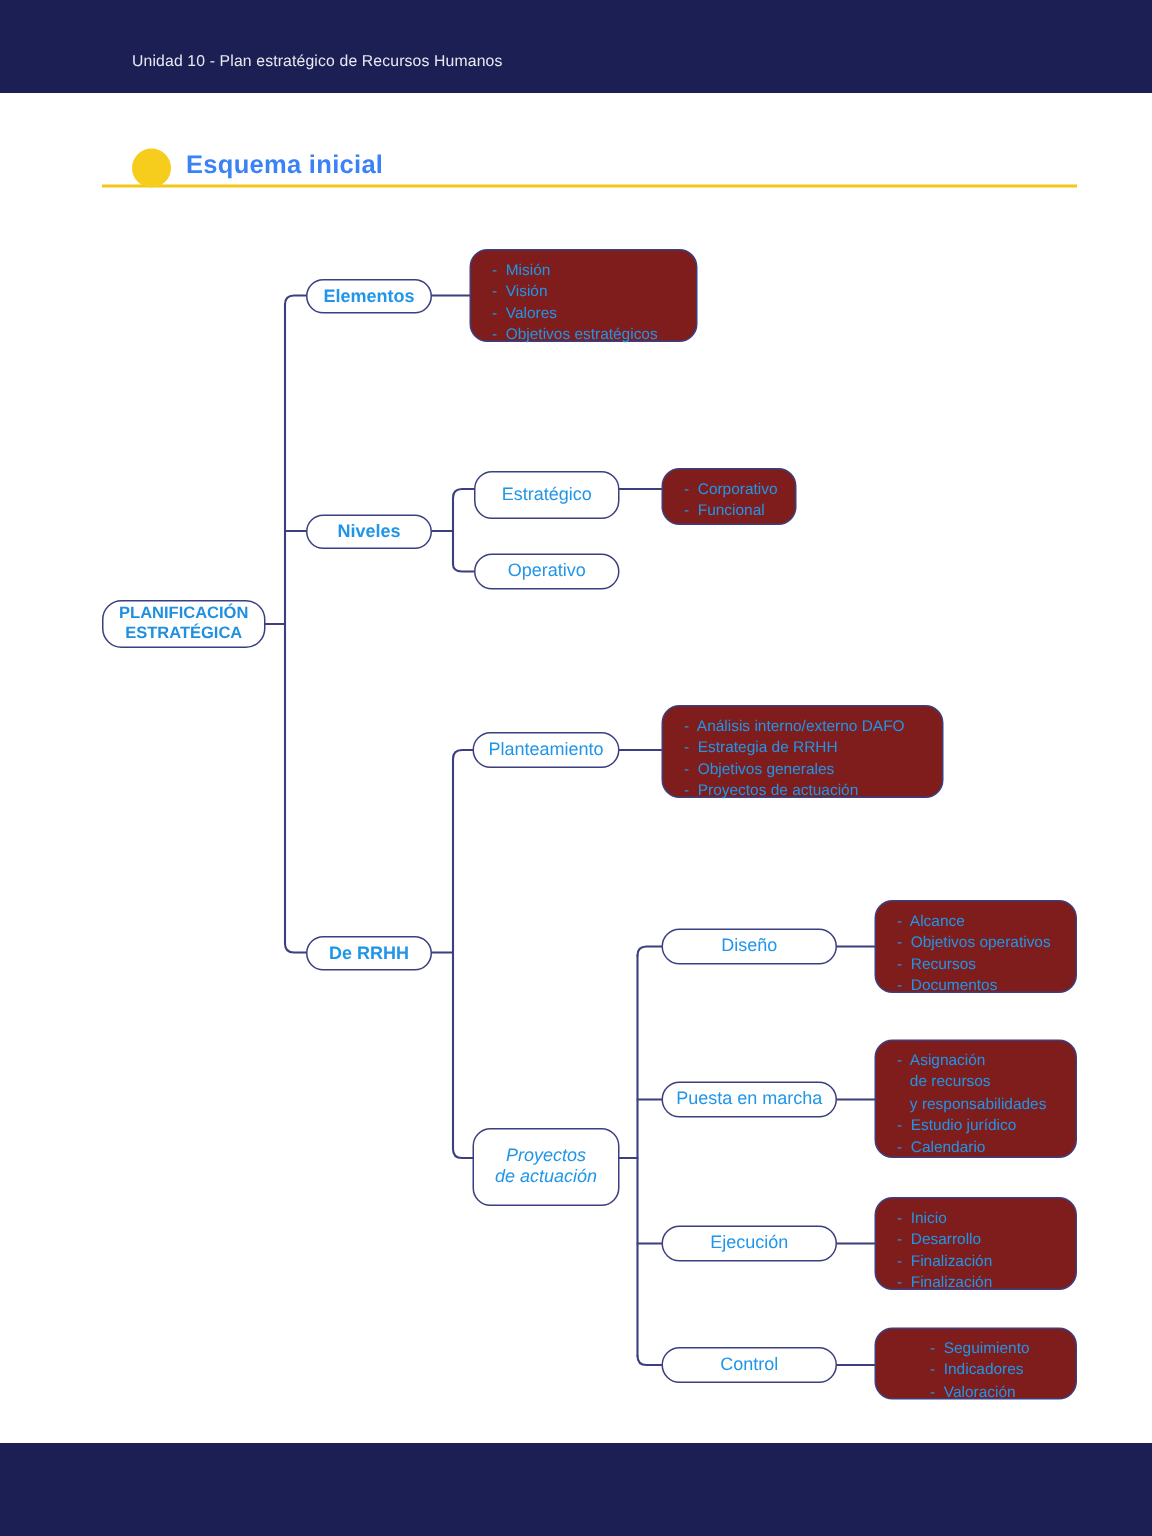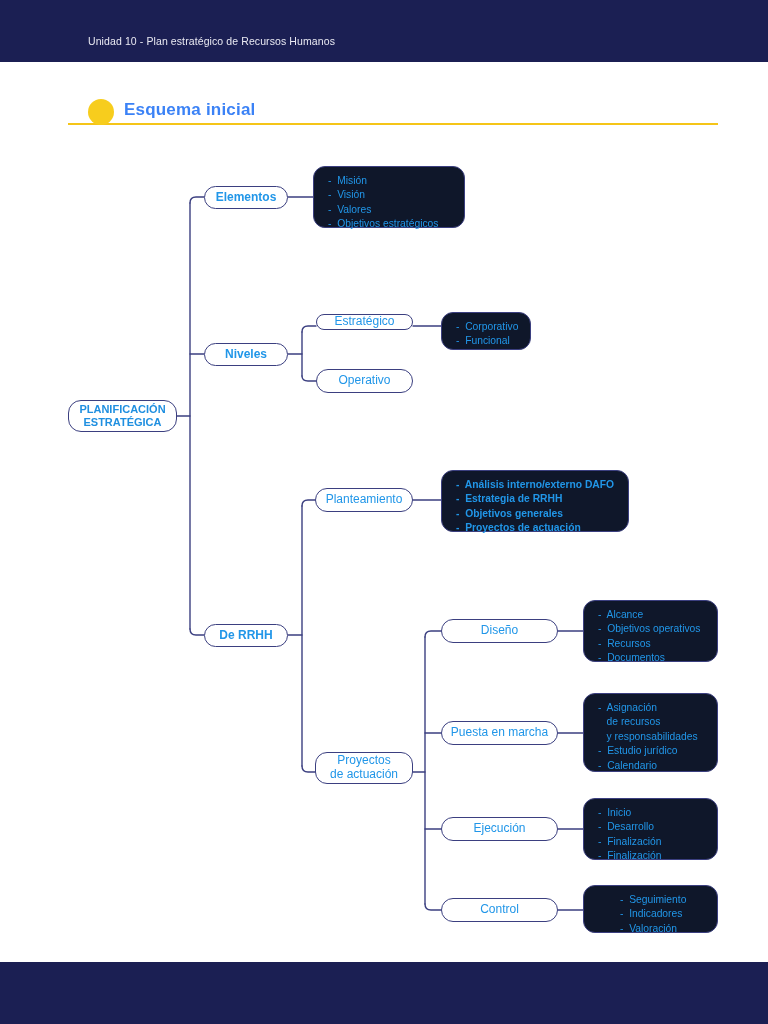--- a/index.html
+++ b/index.html
@@ -83,21 +83,21 @@
     font-size: 11px;
     color: #1f8fe0;
     line-height: 1.2;
   }
   .node.strong { font-weight: bold; }
 
   .listbox {
     position: absolute;
     border: 1.4px solid #3b3f80;
     border-radius: 12px;
-    background: #0f172a;
+    background: #7f1d1d;
     color: #2196e8;
     font-size: 10.3px;
     line-height: 14.4px;
     padding: 7px 0 7px 14px;
     text-align: left;
   }
   .listbox .li { white-space: pre; }
 </style>
 </head>
 <body>
@@ -164,35 +164,35 @@
 
     <div class="node strong" style="left:204px; top:624px; width:84px; height:23px;">De RRHH</div>
 
     <div class="listbox" style="left:313px; top:166px; width:152px; height:62px;">
       <div class="li">-  Misión</div>
       <div class="li">-  Visión</div>
       <div class="li">-  Valores</div>
       <div class="li">-  Objetivos estratégicos</div>
     </div>
 
-    <div class="node" style="left:316px; top:314px; width:97px; height:16px;">Estratégico</div>
+    <div class="node" style="left:316px; top:314px; width:97px; height:32px;">Estratégico</div>
 
     <div class="node" style="left:316px; top:369px; width:97px; height:24px;">Operativo</div>
 
     <div class="listbox" style="left:441px; top:312px; width:90px; height:38px;">
       <div class="li">-  Corporativo</div>
       <div class="li">-  Funcional</div>
     </div>
 
     <div class="node" style="left:315px; top:488px; width:98px; height:24px;">Planteamiento</div>
 
-    <div class="node" style="left:315px; top:752px; width:98px; height:32px;">Proyectos
+    <div class="node" style="left:315px; top:752px; width:98px; height:52px;font-style:italic;">Proyectos
 de actuación</div>
 
-    <div class="listbox" style="left:441px; top:470px; width:188px; height:62px;font-weight:bold;">
+    <div class="listbox" style="left:441px; top:470px; width:188px; height:62px;">
       <div class="li">-  Análisis interno/externo DAFO</div>
       <div class="li">-  Estrategia de RRHH</div>
       <div class="li">-  Objetivos generales</div>
       <div class="li">-  Proyectos de actuación</div>
     </div>
 
     <div class="node" style="left:441px; top:619px; width:117px; height:24px;">Diseño</div>
 
     <div class="listbox" style="left:583px; top:600px; width:135px; height:62px;">
       <div class="li">-  Alcance</div>

